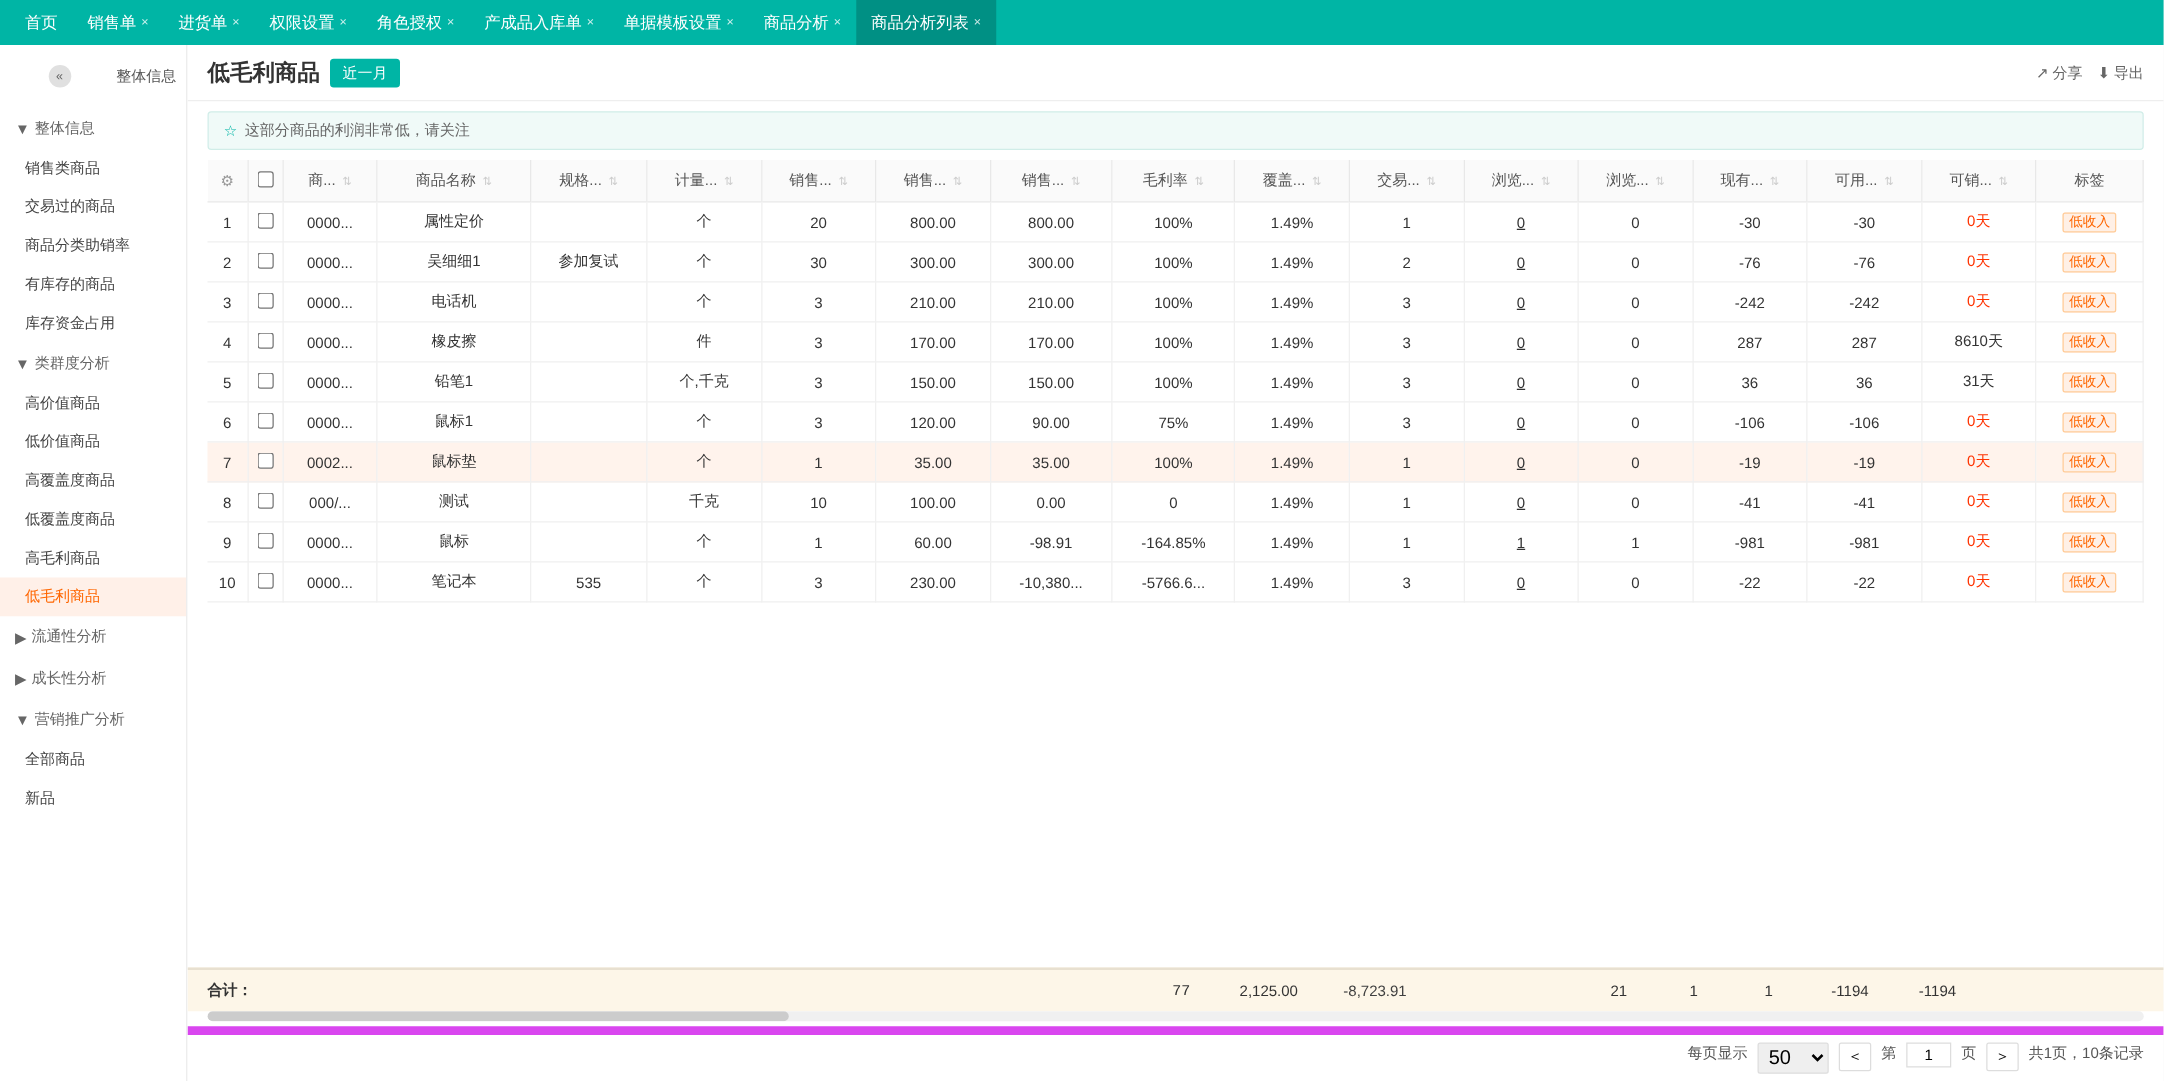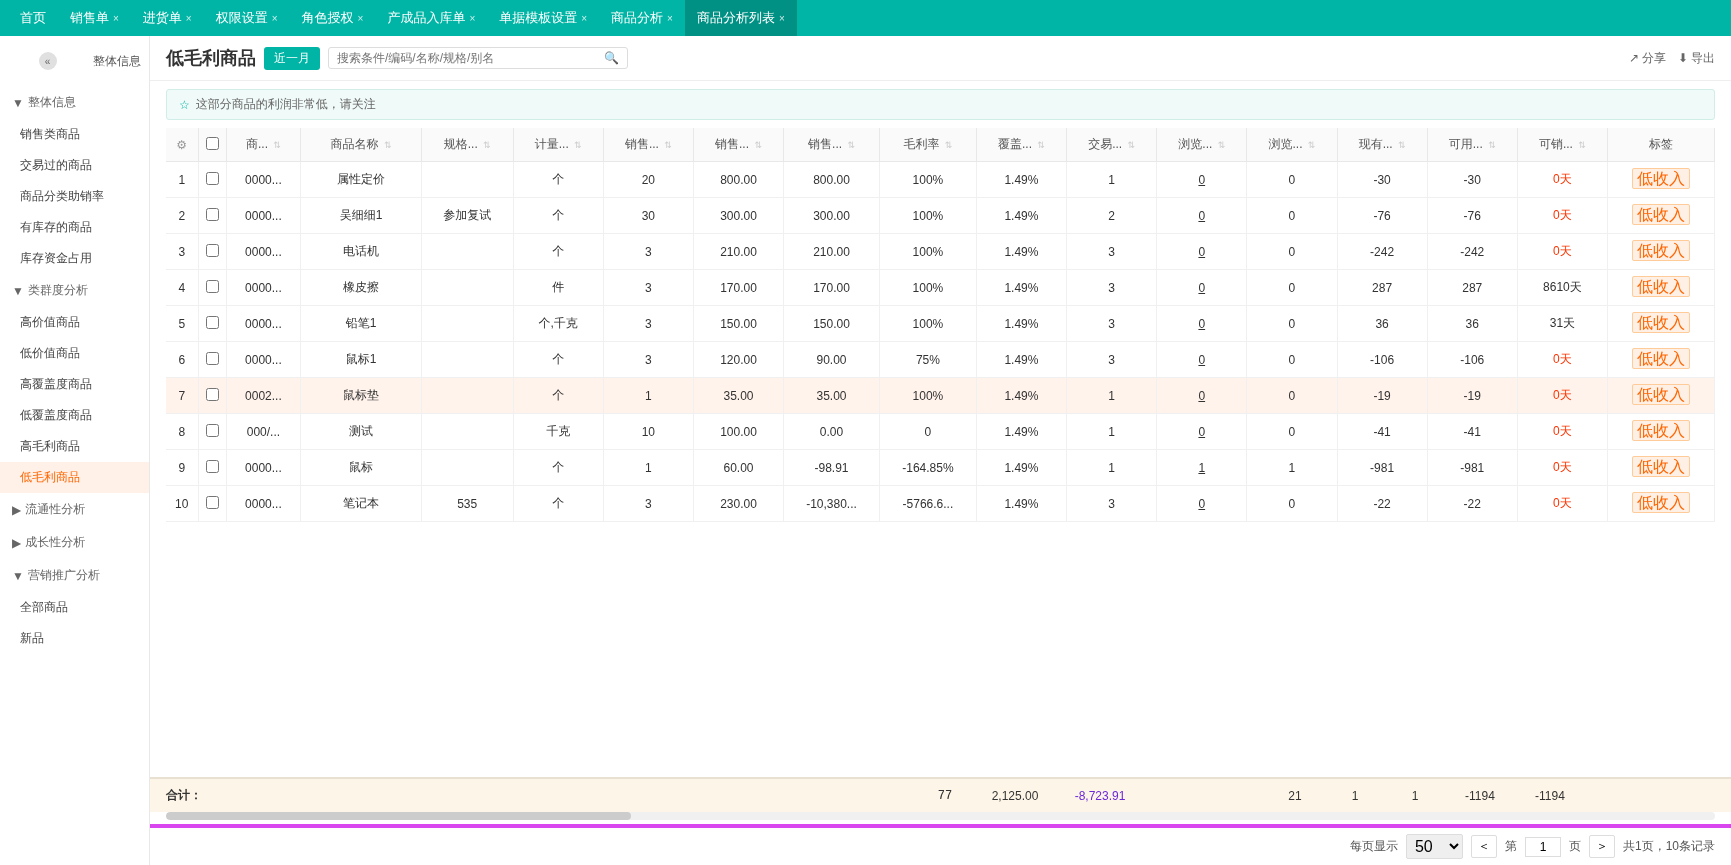--- a/index.html
+++ b/index.html
@@ -182,21 +182,21 @@
       border-right: 1px solid #f0f0f0;
       white-space: nowrap;
     }
     tr.highlighted td { background: #fff3ec; }
     .tag-low-income {
       background: #fff0e6;
       color: #ff6600;
       border: 1px solid #ffcc99;
       border-radius: 2px;
       padding: 1px 4px;
-      font-size: 16px;
+      font-size: 11px;
     }
     .link-underline { text-decoration: underline; color: #333; }
 
     
     .table-footer {
       background: #fdf6e8;
       border-top: 2px solid #e8e0d0;
       display: flex;
       align-items: center;
       padding: 8px 16px;
@@ -205,24 +205,24 @@
     }
     .footer-label {
       font-weight: bold;
       margin-right: 8px;
       min-width: 80px;
     }
 
     
     .pagination-bar {
       display: flex;
-      align-items: center;
+      align-items: flex-start;
       justify-content: flex-end;
       padding: 6px 16px;
-      border-top: 4px solid #d946ef;
+      border-top: 7px solid #d946ef;
       gap: 8px;
       font-size: 12px;
       color: #555;
     }
     .pagination-bar select {
       border: 1px solid #ddd;
       padding: 2px 4px;
       border-radius: 2px;
       font-size: 16px;
     }
@@ -318,24 +318,20 @@
     </div>
     <div class="sidebar-item">全部商品</div>
     <div class="sidebar-item">新品</div>
   </div>
 
   <div class="content">
 
     <div class="content-header">
       <span class="page-title">低毛利商品</span>
       <button class="period-btn">近一月</button>
-      <div class="search-box">
-        <input type="text" placeholder="搜索条件/编码/名称/规格/别名" style="">
-        <span class="search-icon">🔍</span>
-      </div>
       <div class="header-actions">
         <div class="action-btn">
           <span>↗</span>
           <span>分享</span>
         </div>
         <div class="action-btn">
           <span>⬇</span>
           <span>导出</span>
         </div>
       </div>
@@ -573,21 +569,21 @@
     </tr>
           </tbody>
       </table>
     </div>
 
     <div class="table-footer">
       <span class="footer-label">合计：</span>
       <span style="flex:1; min-width:200px;"></span>
       <span style="min-width:60px;text-align:center;font-family:Liberation Mono, monospace;">77</span>
       <span style="min-width:80px;text-align:center;">2,125.00</span>
-      <span style="min-width:90px;text-align:center;color:#6d28d9;">-8,723.91</span>
+      <span style="min-width:90px;text-align:center;color:#404040;">-8,723.91</span>
       <span style="min-width:60px;"></span>
       <span style="min-width:60px;"></span>
       <span style="min-width:60px;text-align:center;">21</span>
       <span style="min-width:60px;text-align:center;">1</span>
       <span style="min-width:60px;text-align:center;">1</span>
       <span style="min-width:70px;text-align:center;">-1194</span>
       <span style="min-width:70px;text-align:center;">-1194</span>
       <span style="min-width:70px;"></span>
       <span style="min-width:60px;"></span>
     </div>

